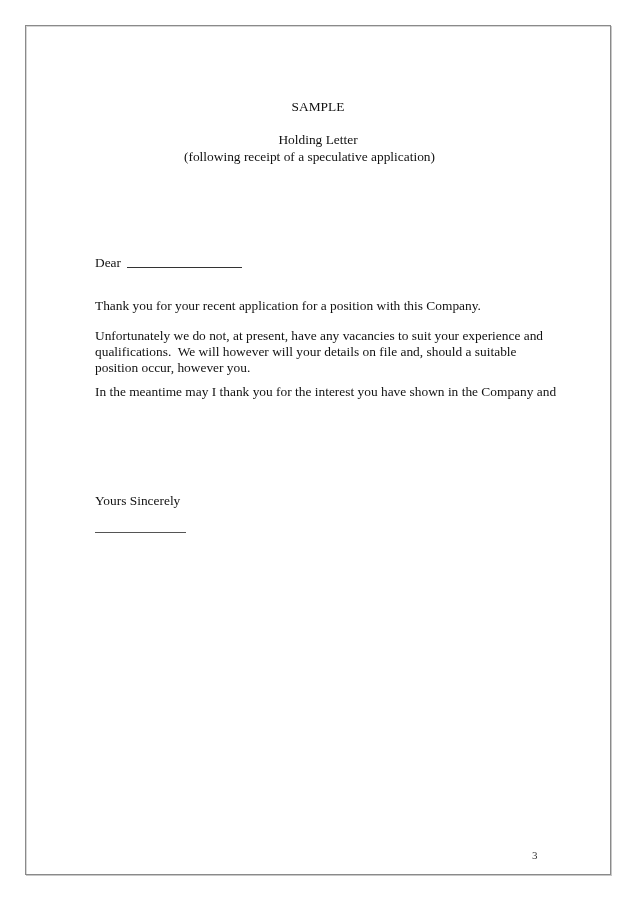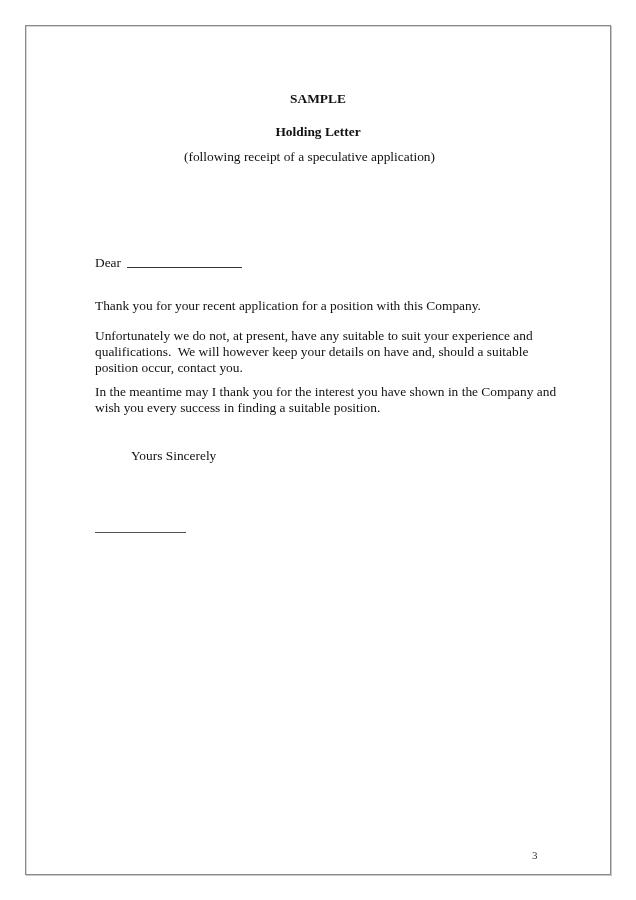--- a/index.html
+++ b/index.html
@@ -29,38 +29,38 @@
       position: absolute;
       white-space: nowrap;
       font-size: 13.4px;
       line-height: 16px;
     }
     .center {
       left: 0;
       width: 636px;
       text-align: center;
     }
-    .bold { font-weight: bold; }
+    .bold { font-weight: normal; margin-top: 8px; }
     .sample { top: 91px; }
     .heading { top: 124px; }
     .subtitle { top: 149px; left: 184px; }
     .dear { top: 255px; left: 95px; text-align: right; }
     .dear-line {
       position: absolute;
       left: 127px;
       top: 267px;
       width: 115px;
       height: 0;
       border-bottom: 1px solid #333;
     }
     .p1 { top: 298px; left: 95px; }
     .p2 { top: 328px; left: 95px; }
     .p3 { top: 384px; left: 95px; font-family: Liberation Serif, serif; }
     .para-line { display: block; }
-    .closing { top: 448px; left: 95px; margin-left: 36px; }
+    .closing { top: 493px; left: 95px; }
     .sig-line {
       position: absolute;
       left: 95px;
       top: 532px;
       width: 91px;
       height: 0;
       border-bottom: 1px solid #555;
     }
     .page-num {
       position: absolute;
@@ -81,26 +81,25 @@
 <div class="t subtitle">(following receipt of a speculative application)</div>
 
 <div class="t dear">Dear</div>
 <div class="dear-line"></div>
 
 <div class="t p1">
   <span class="para-line">Thank you for your recent application for a position with this Company.</span>
 </div>
 
 <div class="t p2">
-  <span class="para-line">Unfortunately we do not, at present, have any suitable to suit your experience and</span>
-  <span class="para-line" style="white-space: pre;">qualifications.  We will however keep your details on have and, should a suitable</span>
-  <span class="para-line">position occur, contact you.</span>
+  <span class="para-line">Unfortunately we do not, at present, have any vacancies to suit your experience and</span>
+  <span class="para-line" style="white-space: pre;">qualifications.  We will however will your details on file and, should a suitable</span>
+  <span class="para-line">position occur, however you.</span>
 </div>
 
 <div class="t p3">
   <span class="para-line">In the meantime may I thank you for the interest you have shown in the Company and</span>
-  <span class="para-line">wish you every success in finding a suitable position.</span>
 </div>
 
 <div class="t closing">Yours Sincerely</div>
 <div class="sig-line"></div>
 
 <div class="page-num">3</div>
 
 </body></html>

